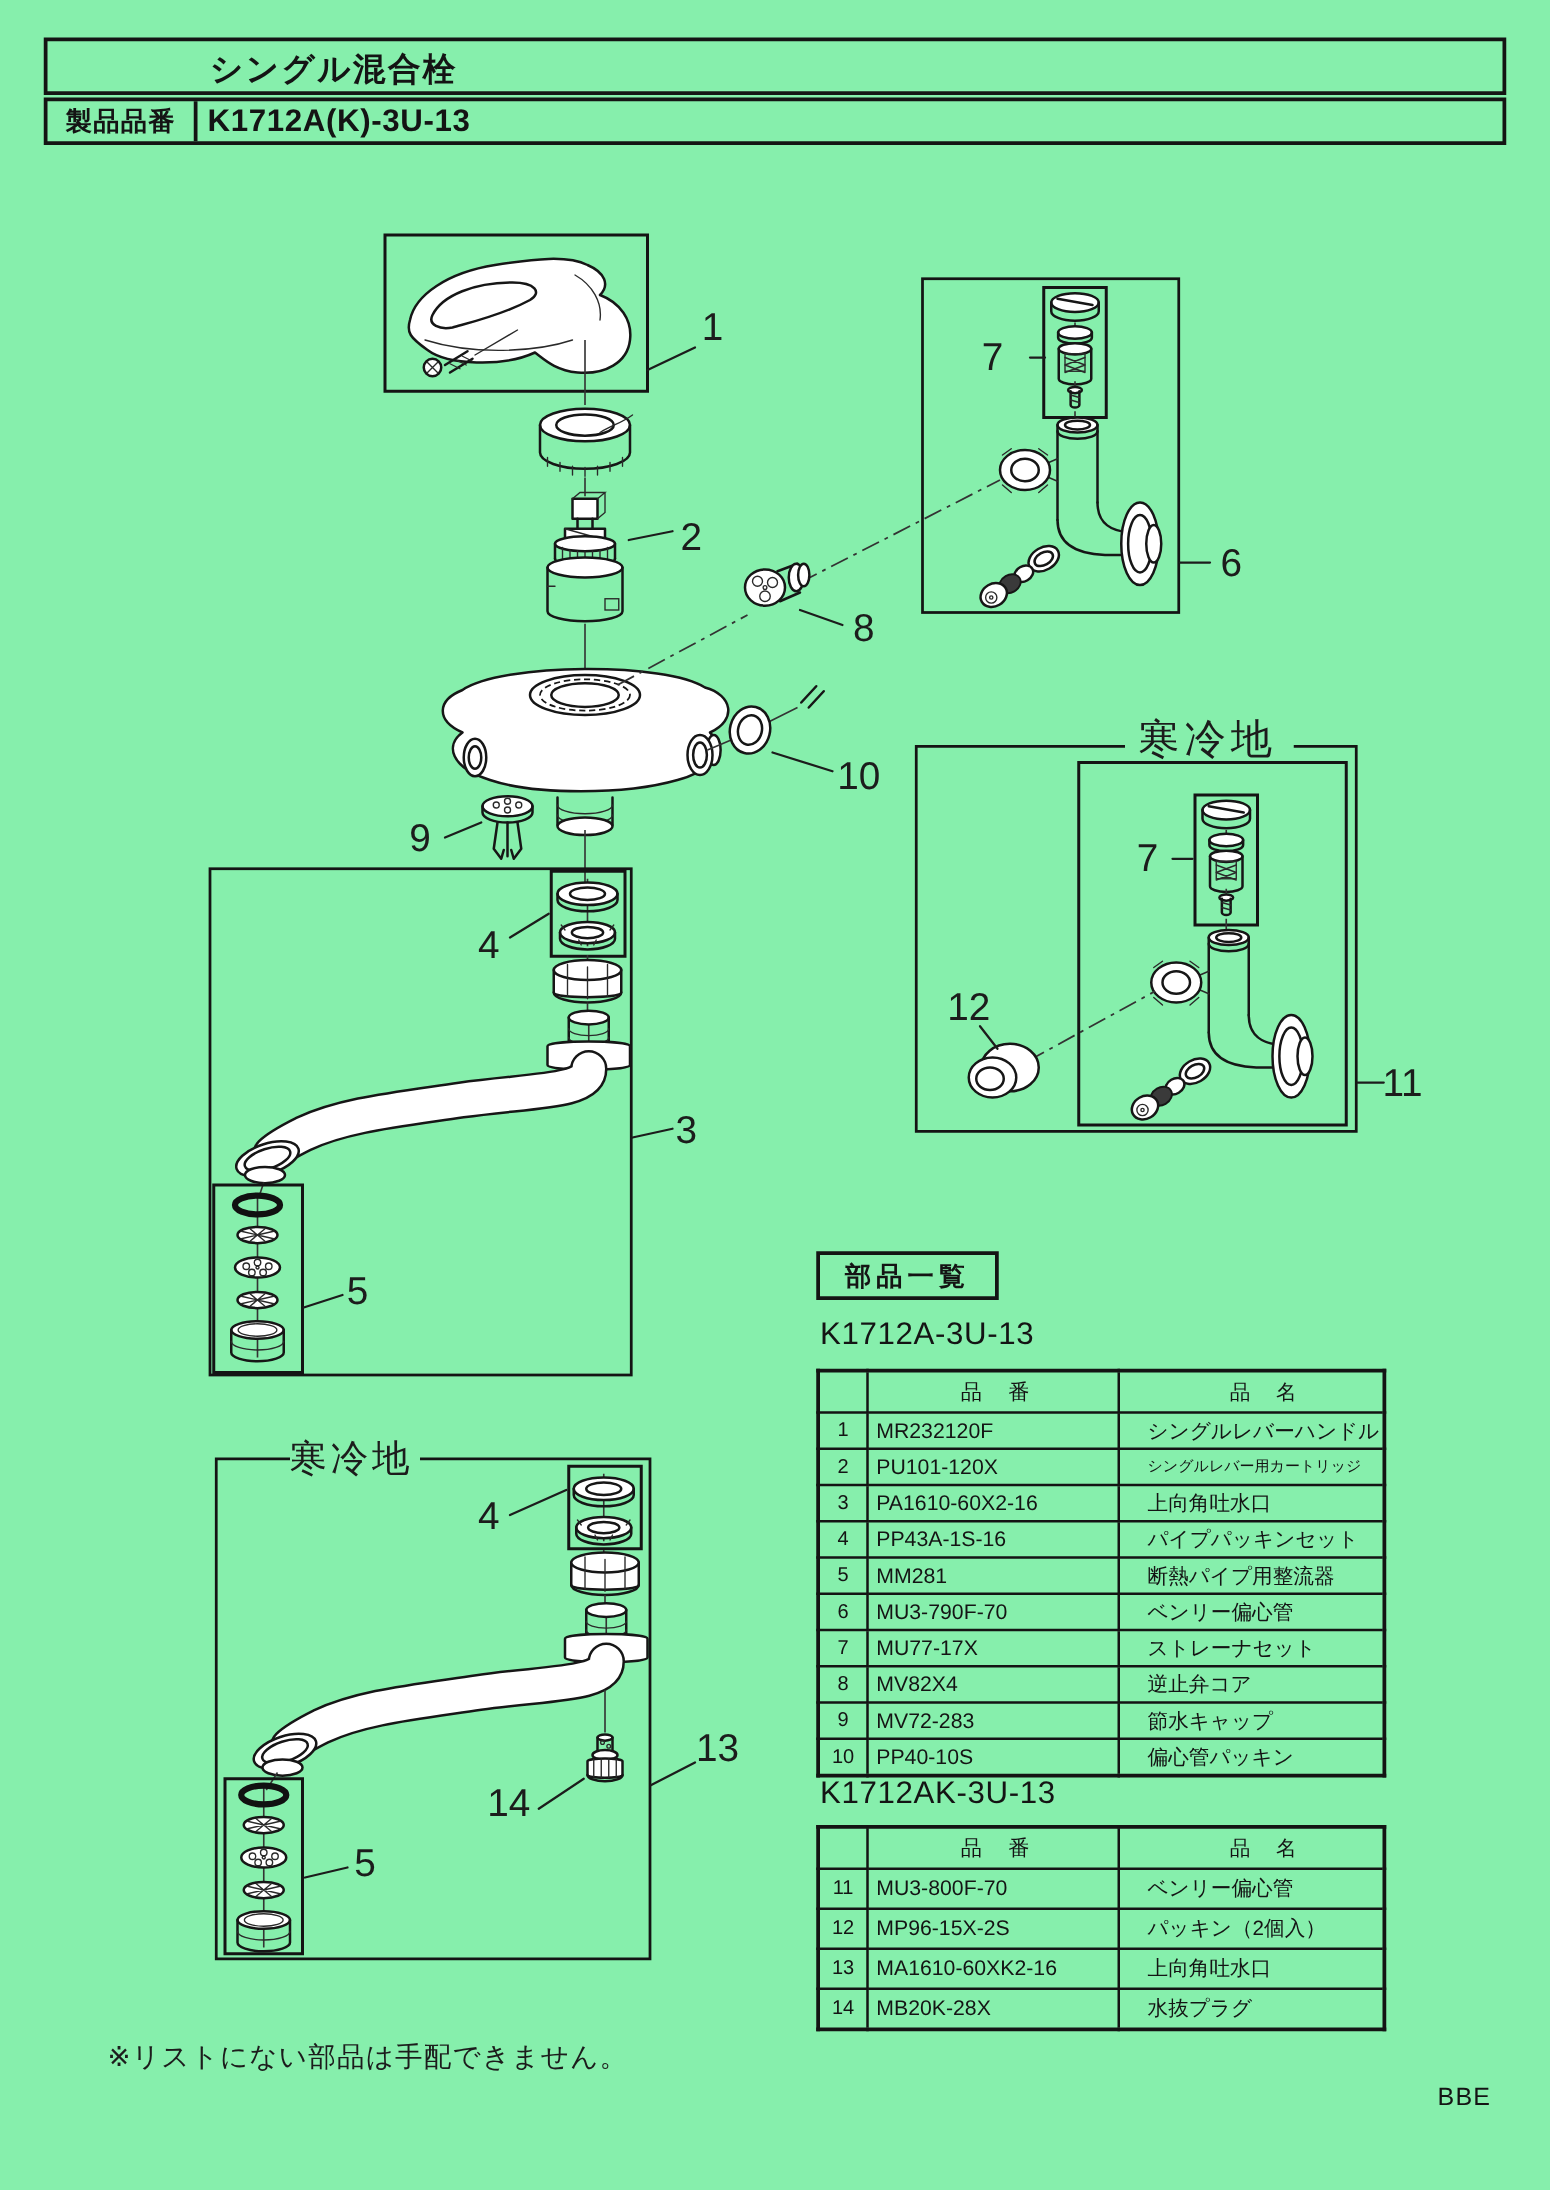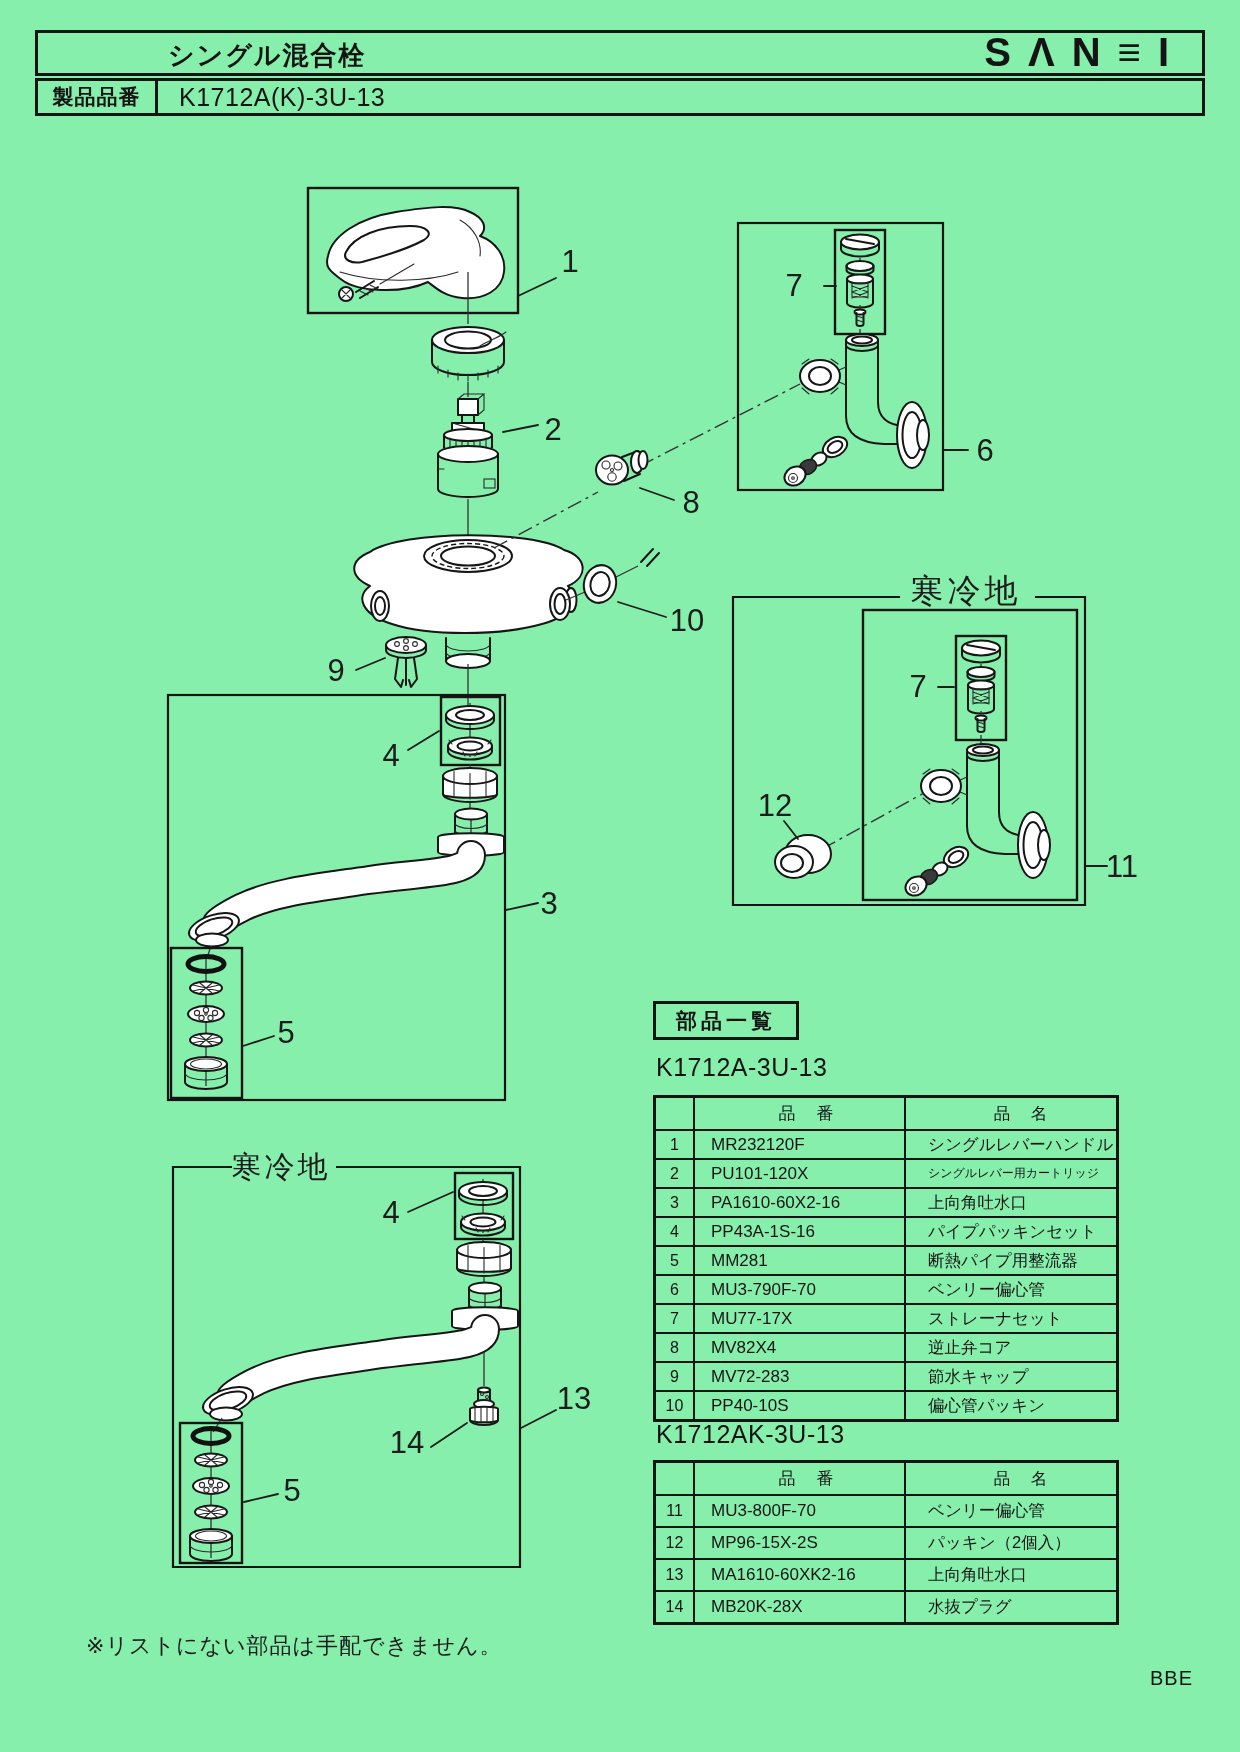--- a/index.html
+++ b/index.html
@@ -7,21 +7,21 @@
         font-family:"Liberation Sans","DejaVu Sans",sans-serif;color:#141414;overflow:hidden;}
   .abs{position:absolute;}
 
   
   .title-bar{left:35px;top:30px;width:1164px;height:40px;border:3px solid #141414;}
   .title-text{left:130px;top:5px;font-size:26px;font-weight:700;letter-spacing:2px;}
   .logo{right:16px;top:-3px;font-size:40px;font-weight:600;letter-spacing:17px;white-space:nowrap;}
   .product-bar{left:35px;top:78px;width:1164px;height:32px;border:3px solid #141414;}
   .product-label{left:0;top:0;width:117px;height:32px;border-right:3px solid #141414;
                  display:flex;align-items:center;justify-content:center;font-size:21px;font-weight:700;letter-spacing:1px;}
-  .product-number{left:141px;top:2px;font-size:25px;font-weight:400;letter-spacing:0.5px;}
+  .product-number{left:128px;top:2px;font-size:25px;font-weight:700;letter-spacing:0.5px;}
 
   
   #diagram{left:0;top:0;width:1240px;height:1752px;}
   .st{fill:none;stroke:#161616;stroke-width:2;stroke-linecap:round;stroke-linejoin:round;}
   .fw{fill:#ffffff;stroke:#161616;stroke-width:2;stroke-linejoin:round;}
   .tn{fill:none;stroke:#2a2a2a;stroke-width:1.1;stroke-linecap:round;}
   .axis{fill:none;stroke:#333;stroke-width:1.3;}
   .dash{fill:none;stroke:#333;stroke-width:1.4;stroke-dasharray:15 5 3 5;}
   .box{fill:none;stroke:#141414;stroke-width:2.4;}
   .obox{fill:none;stroke:#141414;stroke-width:2.2;}
@@ -39,37 +39,36 @@
   .model1{left:656px;top:1053px;}
   .model2{left:656px;top:1420px;}
   table.parts{border-collapse:collapse;table-layout:fixed;width:414px;border:3px solid #141414;}
   table.parts td{border:2px solid #141414;overflow:hidden;white-space:nowrap;}
   .t1{left:653px;top:1095px;}
   .t2{left:653px;top:1460px;}
   .hrow td{height:29px;text-align:center;font-size:19px;letter-spacing:2px;}
   .drow td{height:25px;}
   .t2 .drow td{height:28px;}
   td.c-no{width:35px;text-align:center;font-size:16px;}
-  td.c-pn{width:192px;padding-left:16px;font-size:17px;}
+  td.c-pn{width:192px;padding-left:6px;font-size:17px;}
   td.c-nm{width:187px;padding-left:22px;font-size:16.5px;}
   td.c-nm.sm{font-size:12px;}
 
   
   .note{left:70px;font-size:22px;letter-spacing:1px;color:#1c1c1c;margin-left:16px;}
   .n1{top:1631px;} .n2{top:1664px;}
   .doc-code{left:1150px;top:1667px;font-size:20px;letter-spacing:1px;}
 </style>
 </head>
 <body>
 
 <div class="page">
 
   <div class="abs title-bar">
     <div class="abs title-text">シングル混合栓</div>
-    <div class="abs logo">SΛN≡I</div>
   </div>
   <div class="abs product-bar">
     <div class="abs product-label">製品品番</div>
     <div class="abs product-number">K1712A(K)-3U-13</div>
   </div>
 
   <svg id="diagram" class="abs" viewBox="0 0 1240 1752">
     <defs>
       <g id="packing-set">
         <path class="axis" d="M 0,4 V 58"></path>

